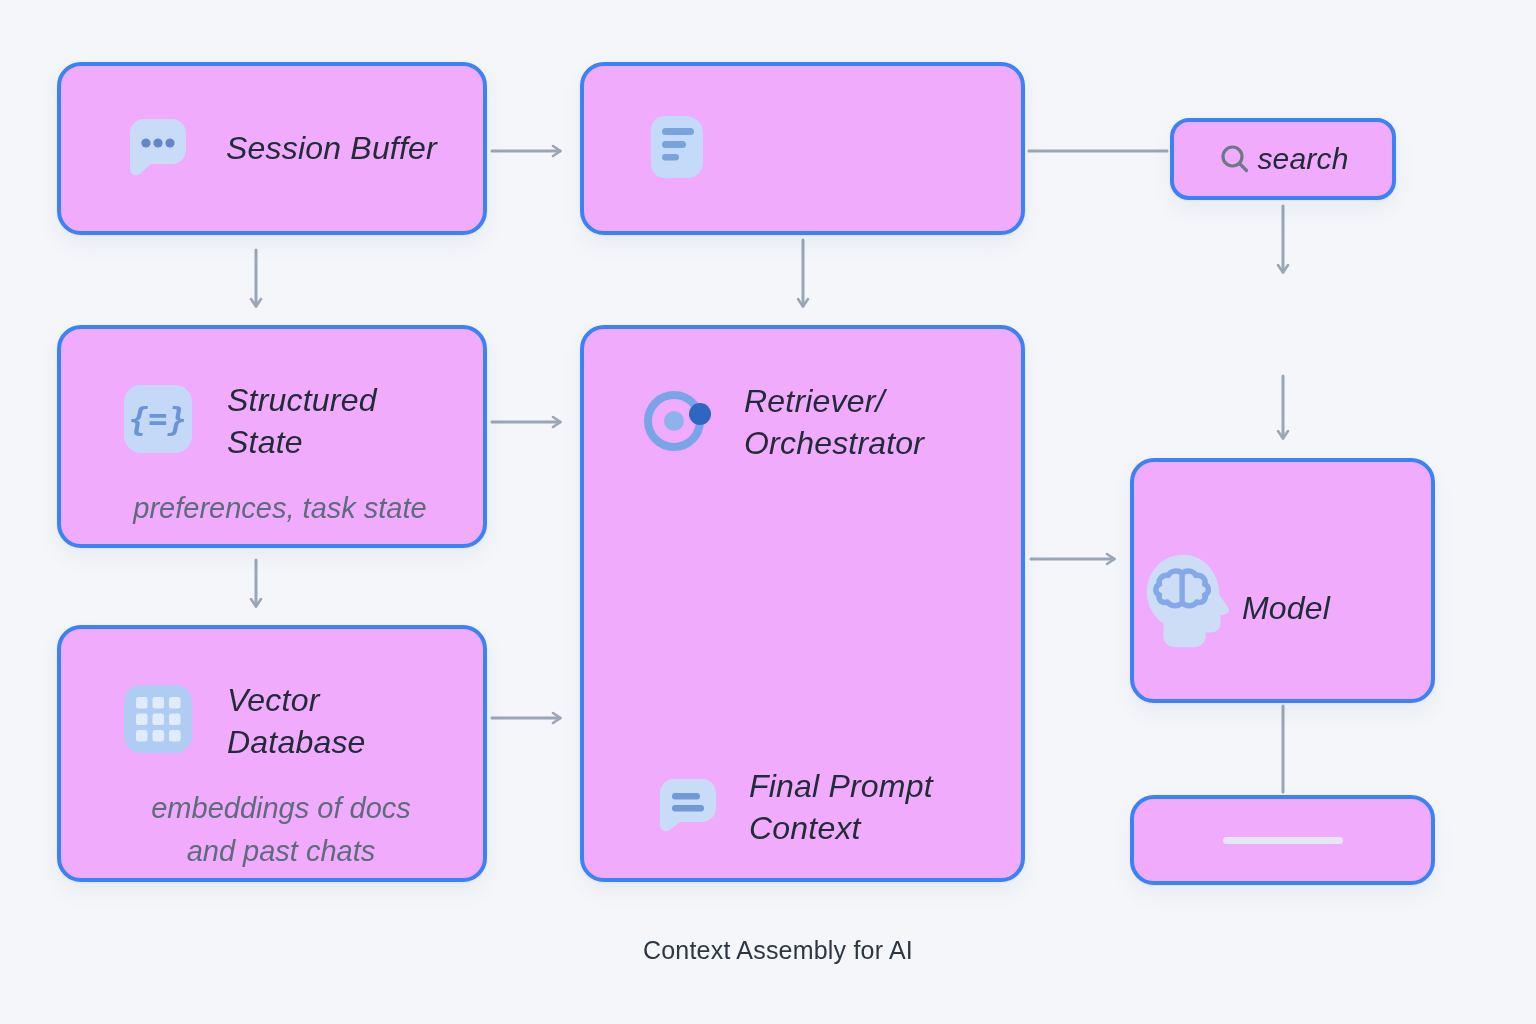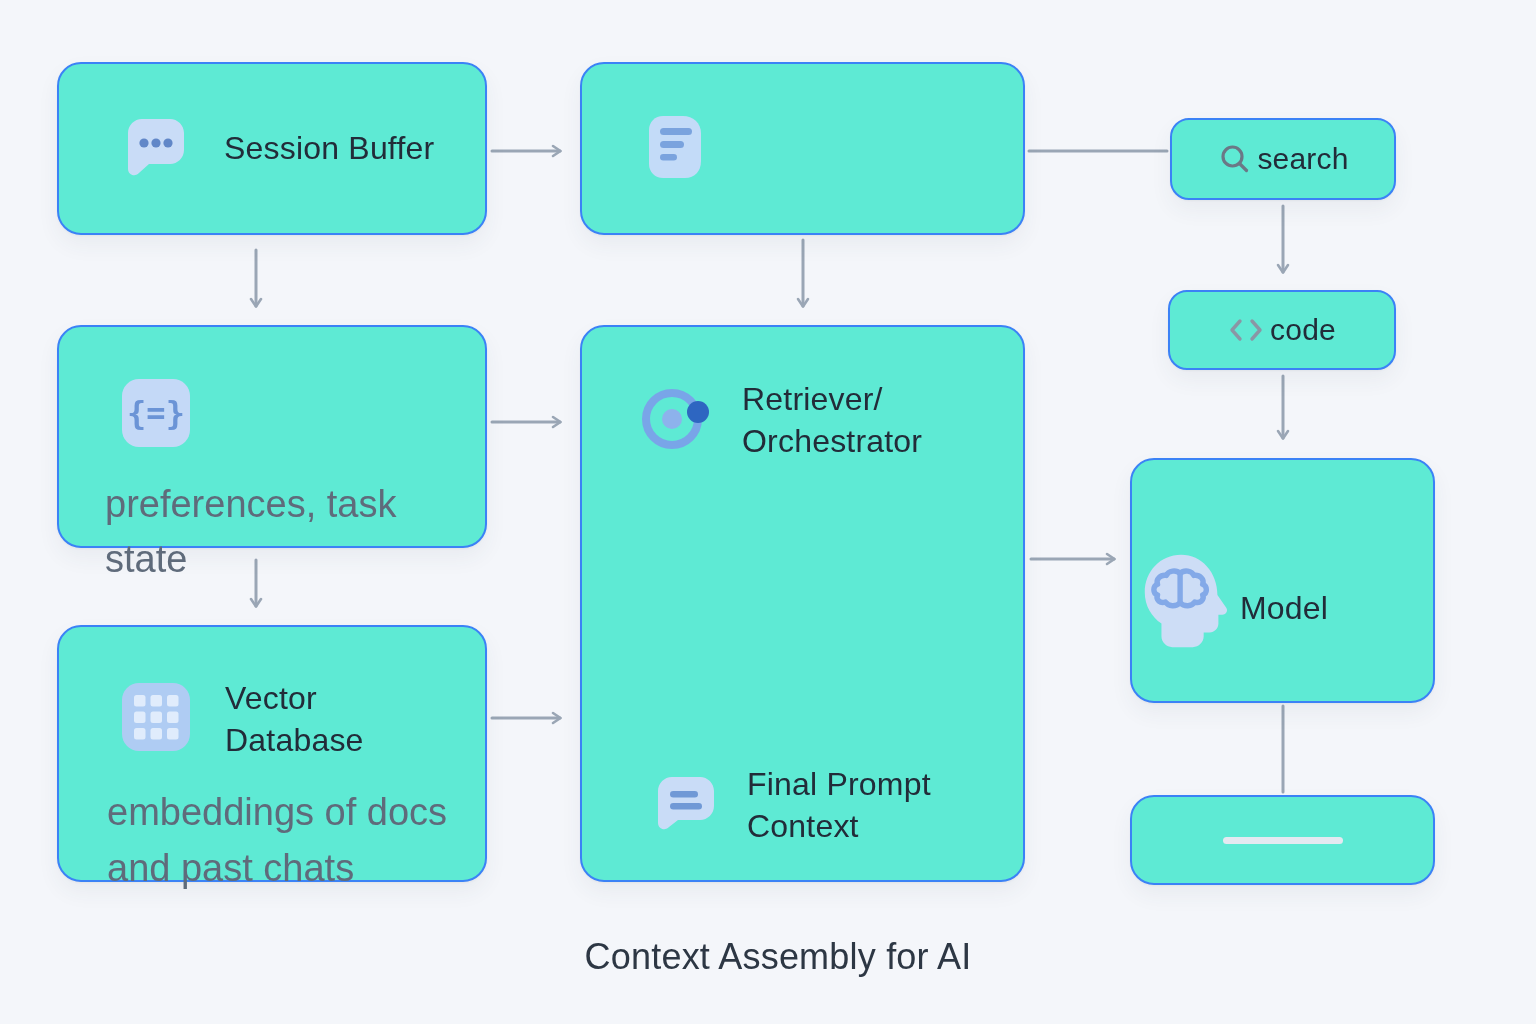--- a/index.html
+++ b/index.html
@@ -5,35 +5,36 @@
   html,body{margin:0;padding:0;}
   body{
     width:1536px;height:1024px;position:relative;overflow:hidden;
     background:#f4f6fa;
     font-family:"Liberation Sans", sans-serif;
     -webkit-font-smoothing:antialiased;
   }
   .canvas{position:absolute;inset:0;}
   svg.connectors{position:absolute;inset:0;pointer-events:none;}
   .card{
-    position:absolute;background:#5eead4;
-    border:2px solid #3b82f6;border-radius:24px;
+    position:absolute;background:#f0abfc;
+    border:4px solid #3b82f6;border-radius:24px;
     box-shadow:0 1px 2px rgba(51,65,85,.05), 0 10px 22px rgba(51,65,85,.06);
     box-sizing:border-box;
+    font-style:italic;
   }
   .chip{
     border-radius:19px;display:flex;align-items:center;justify-content:center;gap:4px;
   }
   .row{display:flex;align-items:center;}
   .node-label{
     font-size:32px;font-weight:500;color:#222c39;line-height:1.32;
     white-space:pre-line;letter-spacing:.2px;
   }
   .node-subtitle{
-    font-size:38px;font-weight:400;color:#5f6b7b;line-height:1.45;white-space:pre-line;
+    font-size:29px;font-weight:400;color:#5f6b7b;line-height:1.45;white-space:pre-line;text-align:center;
   }
   .chip-label{font-size:30px;font-weight:500;color:#222c39;letter-spacing:.2px;}
   .icon-tile{flex:0 0 auto;}
   
   #session-buffer{left:57px;top:62px;width:430px;height:173px;display:flex;align-items:center;padding-left:61px;}
   #session-buffer .row{gap:32px;}
   #summarizer{left:580px;top:62px;width:445px;height:173px;display:flex;align-items:center;padding-left:57px;}
   #summarizer .row{gap:33px;}
   #search-chip{left:1170px;top:118px;width:226px;height:82px;}
   #structured-state{left:57px;top:325px;width:430px;height:223px;padding:50px 30px 0 46px;}
@@ -45,21 +46,21 @@
   #final-row{position:absolute;left:68px;top:436px;gap:25px;}
   #vector-database{left:57px;top:625px;width:430px;height:257px;padding:50px 30px 0 46px;}
   #vector-database .row{gap:33px;margin-left:15px;}
   #vector-database .node-subtitle{margin-top:24px;margin-left:2px;}
   #model-box{left:1130px;top:458px;width:305px;height:245px;display:flex;flex-direction:row;align-items:center;padding-top:42px;}
   #model-box .node-label{margin-top:14px;}
   #placeholder-box{left:1130px;top:795px;width:305px;height:90px;display:flex;align-items:center;justify-content:center;}
   .placeholder-line{width:120px;height:7px;border-radius:4px;background:#e4e9f1;}
   .page-title{
     position:absolute;top:936px;left:calc(50% + 10px);transform:translateX(-50%);
-    font-size:36px;font-weight:500;color:#2d3744;letter-spacing:.2px;white-space:nowrap;
+    font-size:25px;font-weight:500;color:#2d3744;letter-spacing:.2px;white-space:nowrap;
   }
 </style>
 </head>
 <body>
 
 <div class="canvas">
 
   <svg class="connectors" width="1536" height="1024" viewBox="0 0 1536 1024">
     <defs>
       <marker id="arrow-head" markerWidth="14" markerHeight="14" viewBox="0 0 14 14" refX="11" refY="7" orient="auto" markerUnits="userSpaceOnUse">
@@ -120,33 +121,26 @@
   </div>
 
   <div class="card" id="structured-state">
     <div class="row">
       <span class="icon-tile">
         <svg width="72" height="72" viewBox="0 0 72 72">
           <rect x="2" y="2" width="68" height="68" rx="17" fill="#c4d9f7"></rect>
           <text x="36" y="47" text-anchor="middle" font-family="DejaVu Sans Mono, monospace" font-size="32" font-weight="bold" fill="#6b94d6">{=}</text>
         </svg>
       </span>
+      <span class="node-label">Structured
+State</span>
     </div>
     <div class="node-subtitle">preferences, task state</div>
   </div>
 
-  <div class="card chip" id="code-chip">
-    <span style="display:flex;">
-      <svg width="38" height="30" viewBox="0 0 38 30">
-        <path d="M12 6 L4 15 L12 24" fill="none" stroke="#8a96a5" stroke-width="3.4" stroke-linecap="round" stroke-linejoin="round"></path>
-        <path d="M24 6 L32 15 L24 24" fill="none" stroke="#8a96a5" stroke-width="3.4" stroke-linecap="round" stroke-linejoin="round"></path>
-      </svg>
-    </span>
-    <span class="chip-label">code</span>
-  </div>
 
   <div class="card" id="vector-database">
     <div class="row">
       <span class="icon-tile">
         <svg width="72" height="72" viewBox="0 0 72 72">
           <rect x="2" y="2" width="68" height="68" rx="17" fill="#afccf3"></rect>
           <g fill="#e0ecfc">
             <rect x="14" y="14" width="11.5" height="11.5" rx="2.5"></rect>
             <rect x="30.5" y="14" width="11.5" height="11.5" rx="2.5"></rect>
             <rect x="47" y="14" width="11.5" height="11.5" rx="2.5"></rect>

